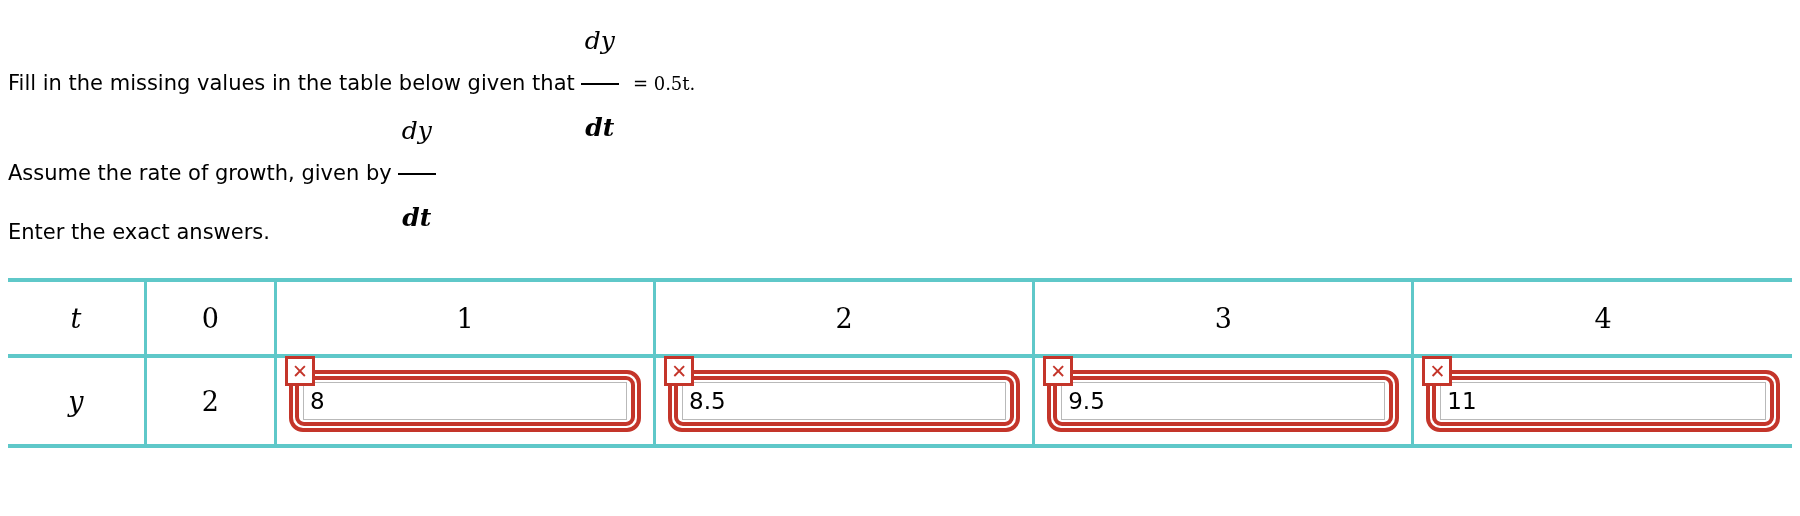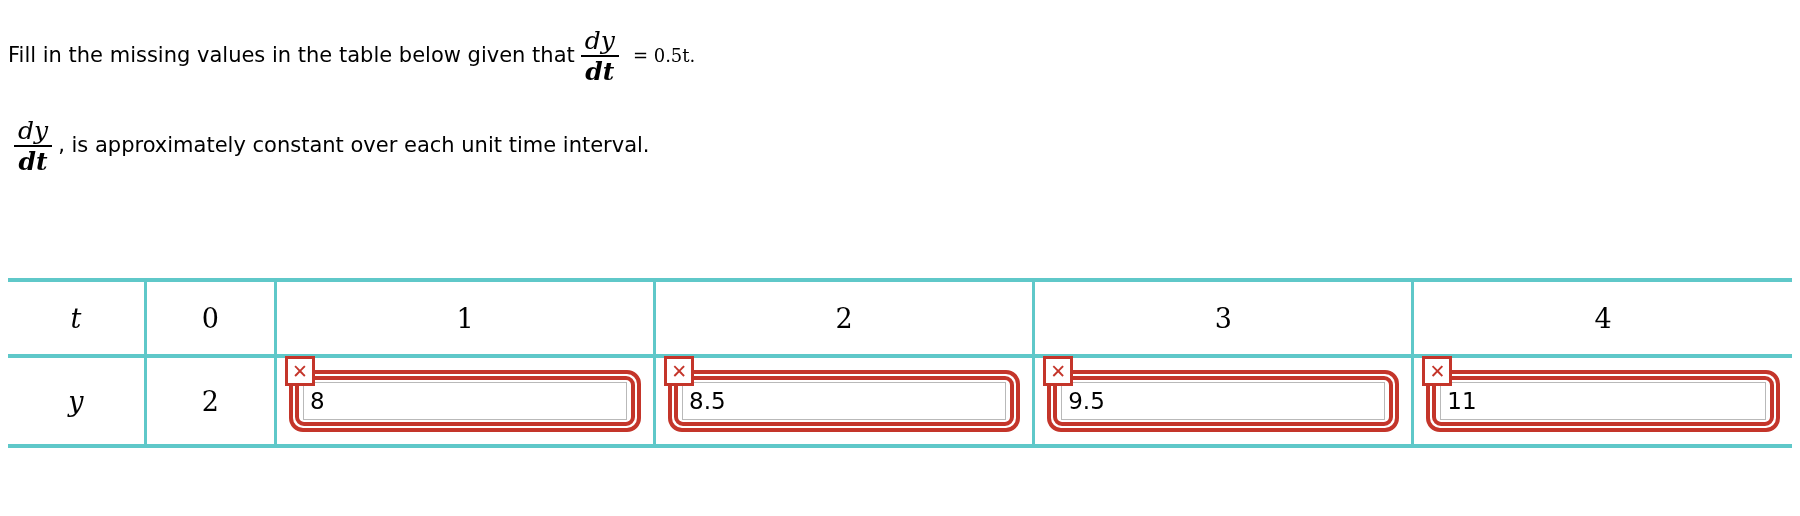--- a/index.html
+++ b/index.html
@@ -46,20 +46,21 @@
 
   .ptext { display: inline-block; }
   .frac {
     display: inline-flex;
     flex-direction: column;
     align-items: center;
     justify-content: center;
     vertical-align: middle;
     line-height: 1;
     margin: 0 6px;
+    gap: 28px;
   }
   .frac .num {
     padding: 0 4px 2px 4px;
     font-family: "DejaVu Serif", serif;
     font-style: italic;
     font-size: 25px;
   }
   .frac .bar {
     width: 100%;
     min-width: 38px;
@@ -198,28 +199,29 @@
     <span class="ptext">Fill in the missing values in the table below given that</span>
     <span class="frac">
       <span class="num">dy</span>
       <span class="bar"></span>
       <span class="den">dt</span>
     </span>
     <span class="mrest">= 0.5t.</span>
   </div>
 
   <div class="prompt prompt-2">
+    <span class="ptext">Assume the rate of growth, given by</span>
     <span class="frac">
       <span class="num">dy</span>
       <span class="bar"></span>
       <span class="den">dt</span>
     </span>
-    <span class="ptext">, is approximately constant over each unit time interval.</span>
   </div>
 
+  <div class="prompt-3">Enter the exact answers.</div>
 
   <div class="tbl-wrap">
     <table class="grid">
       <tbody>
           <tr class="head-row">
         <td class="col-label"><span class="var">t</span></td>
         <td class="col-zero">0</td>
         <td class="col-data">1</td>
         <td class="col-data">2</td>
         <td class="col-data">3</td>

